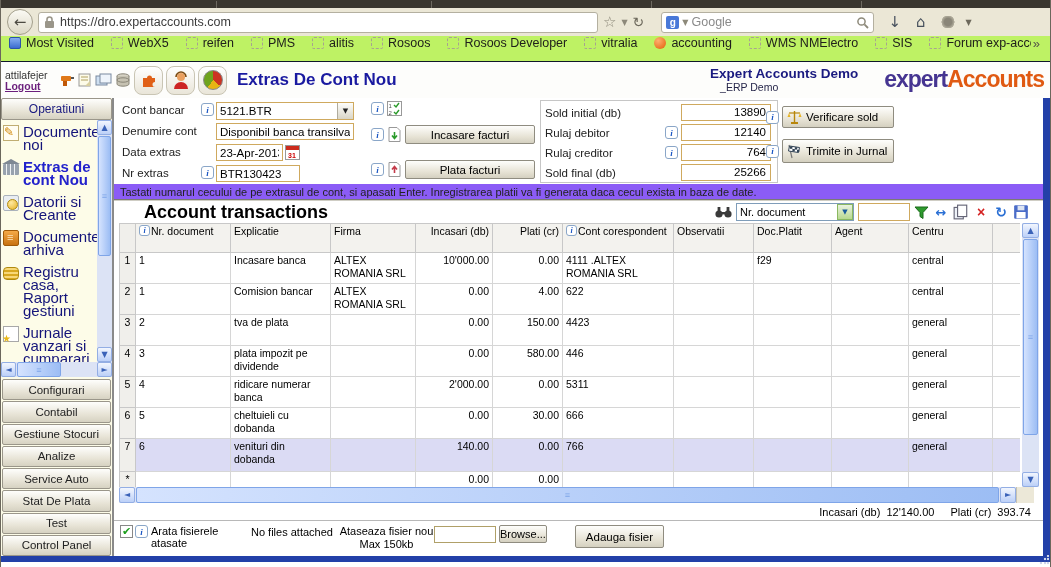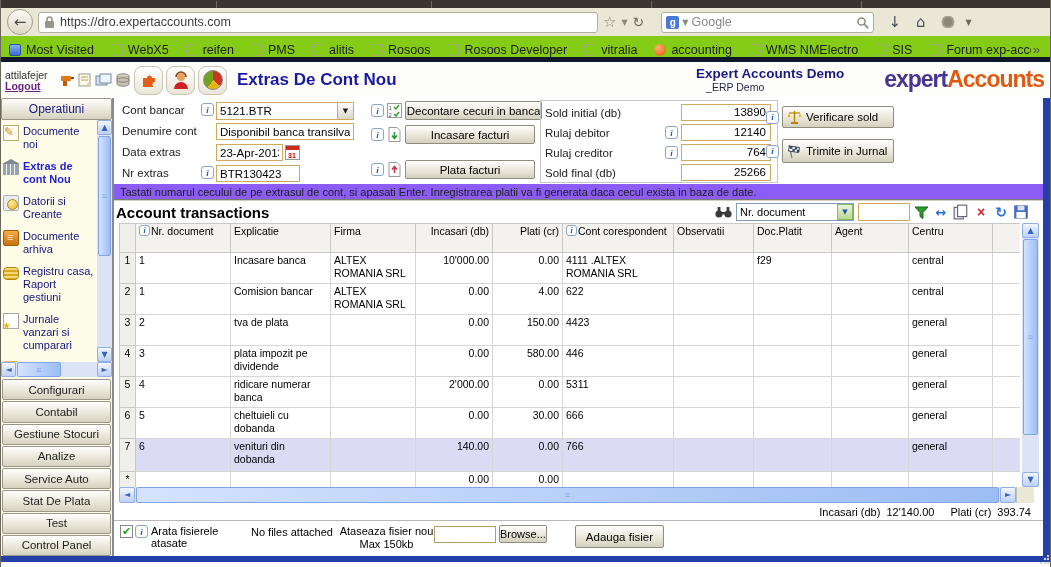--- a/index.html
+++ b/index.html
@@ -22,42 +22,42 @@
   .smallcaret{color:#8d897a;font-size:8px}
   .reloadic{color:#6d695c;font-size:14px;margin-right:4px}
   .searchbox{flex:0 0 198px;height:21px;background:#fff;border:1px solid #b4b0a0;border-radius:3px;
     display:flex;align-items:center;padding:0 4px;gap:3px;margin-left:8px}
   .glogo{width:13px;height:13px;border-radius:2px;background:#4878d8;color:#fff;font-weight:bold;
     font-size:10px;line-height:13px;text-align:center;flex:0 0 13px}
   .searchinput{border:none;outline:none;flex:1;font-size:12.5px;color:#8a8a8a;font-family:inherit;background:transparent}
   .tbico{color:#48525e;font-size:15px;margin-left:10px}
   .addonblob{width:14px;height:12px;margin-left:10px;background:radial-gradient(circle at 50% 50%,#8a8678 40%,#b5b1a0 70%,transparent 72%)}
   .tbcaret{color:#6d695c;font-size:8px;margin-left:6px}
-  .bookmarks{height:26px;background:#84cc16;border-bottom:5px solid #0f172a;display:flex;align-items:flex-end;padding:0 8px}
+  .bookmarks{height:26px;background:#bef264;border-bottom:1px solid #0f172a;display:flex;align-items:flex-start;padding:0 8px}
   .bmrow{display:flex;align-items:center;flex:1;overflow:hidden}
   .bm{display:flex;align-items:center;gap:5px;margin-right:17px;white-space:nowrap}
   .bmlabel{font-size:12.5px;color:#20201c}
   .bmic{width:12px;height:12px;flex:0 0 12px;display:inline-block}
   .ic-most-visited{background:linear-gradient(#86aef0,#3c6cd0);border-radius:2px;border:1px solid #2c54a8}
   .ic-placeholder{border:1px dashed #a7a390;border-radius:2px}
   .ic-site{background:radial-gradient(circle at 35% 30%,#ffb070,#e25c06);border-radius:50%}
   .bmoverflow{color:#55514a;font-size:13px;padding:0 2px}
 
   
   .appheader{height:36px;background:#fdfdfb;display:flex;align-items:center;padding:0 4px;position:relative}
   .userbox{width:52px;line-height:11px;padding-top:1px}
   .username{font-size:10.5px;color:#333}
   .logout{font-size:10.5px;color:#6b1f7c;font-weight:bold;text-decoration:underline}
   .hicons{display:flex;align-items:flex-end;gap:2px;margin-left:2px}
   .roundbtn{width:29px;height:29px;border-radius:8px;background:linear-gradient(#ffffff,#e9e5d8);
     border:1px solid #c9c5b4;display:flex;align-items:center;justify-content:center;margin-left:3px}
   .pie{width:20px;height:20px;border-radius:50%;border:1px solid #888;
     background:conic-gradient(#cc3322 0 130deg,#e7b414 130deg 215deg,#6fa31e 215deg 360deg)}
   .apptitle{font-size:17px;font-weight:bold;color:#1a1aa0;margin-left:10px}
-  .hdr-right{position:absolute;right:6px;top:2px;display:flex;align-items:flex-start;gap:40px}
+  .hdr-right{position:absolute;right:6px;top:2px;display:flex;align-items:flex-start;gap:26px}
   .company{text-align:left;padding-top:2px}
   .company-name{font-size:13.5px;font-weight:bold;color:#1a1a80}
   .company-sub{font-size:10.5px;color:#26264a;padding-left:10px}
   .logo{font-size:23px;font-weight:bold;letter-spacing:-1px;padding-top:2px}
   .logo .l1{color:#463591}
   .logo .l2{color:#e05a12}
 
   
   .app-frame{display:flex;height:464px;border-bottom:6px solid #2240a8;border-right:7px solid #2240a8;background:#fff}
   .bottomstrip{height:5px;background:#fff}
@@ -70,21 +70,21 @@
                radial-gradient(circle at 9px 1px,#cdd4ea 1.2px,transparent 1.6px)}
 
   
   .sidebar{width:113px;border-right:2px solid #8a8a8a;display:flex;flex-direction:column;background:#fdfce8}
   .gradbtn{background:linear-gradient(#fefefc,#e6e2d4 65%,#d6d2c2);border:1px solid #9a968a;border-radius:2px;
     font-size:11.5px;color:#222;text-align:center;font-family:inherit}
   .sb-header{height:22px;line-height:20px;color:#1a1a80;font-size:12px}
   .sb-list{height:242px;position:relative;overflow:hidden;padding-right:15px}
   .sb-items{overflow:hidden;height:100%}
   .sb-item{display:flex;gap:4px;padding:5px 1px 4px 2px;align-items:flex-start}
-  .sb-label{font-size:11px;color:#14147a;line-height:13px}
+  .sb-label{font-size:15px;color:#14147a;line-height:13px}
   .sb-item.sel .sb-label{color:#2222cc;font-weight:bold}
   .sbi{width:16px;height:16px;flex:0 0 16px;position:relative;display:inline-block}
   .sbi-pencil{background:#fffdf2;border:1px solid #c0ad72}
   .sbi-pencil::after{content:"\270E";position:absolute;left:0;top:-1px;font-size:12px;color:#d08400;font-family:"DejaVu Sans",sans-serif}
   .sbi-bank{background:linear-gradient(90deg,#98a2ae 0 18%,#eef1f4 18% 26%,#98a2ae 26% 44%,#eef1f4 44% 52%,#98a2ae 52% 70%,#eef1f4 70% 78%,#98a2ae 78%);border-radius:1px;margin-top:4px;height:11px}
   .sbi-bank::before{content:"";position:absolute;left:-1px;right:-1px;top:-5px;height:0;
     border-left:9px solid transparent;border-right:9px solid transparent;border-bottom:5px solid #7e8894}
   .sbi-archive{background:linear-gradient(#f5aa48,#c87210);border:1px solid #a05a08;border-radius:2px}
   .sbi-archive::after{content:"\2261";position:absolute;left:3px;top:0;color:#fde4b8;font-size:11px}
   .sbi-money{background:#e9edf2;border:1px solid #aab2bc;border-radius:2px}
@@ -132,21 +132,21 @@
   .sumrow{position:absolute;left:4px;right:6px;height:17px;display:flex;align-items:center}
   .s1{top:3px}.s2{top:23px}.s3{top:43px}.s4{top:63px}
   .sumlabel{flex:1;color:#222}
   .sumval{width:90px;height:17px;border:1px solid #cfa95e;background:#fff;text-align:right;padding:1px 4px;font-size:11.5px}
   .sumrow .info{margin-right:3px}
   .sidebtn{position:absolute;display:flex;align-items:center;gap:3px}
   .bigbtn{height:22px;width:112px;display:inline-flex;align-items:center;justify-content:flex-start;gap:4px;padding:0 4px}
   .hintline{height:17px;font-size:11px;color:#222;padding:2px 0 0 6px;border-bottom:2px groove #cfcdc4;background:#8b5cf6}
 
   .gridbar{height:22px;display:flex;align-items:center;position:relative}
-  .gridtitle{font-size:15px;font-weight:bold;margin-left:2px}
+  .gridtitle{font-size:18px;font-weight:bold;margin-left:30px}
   .gtools{position:absolute;right:14px;top:2px;display:flex;align-items:center;gap:4px}
   .findcombo{width:118px;height:18px;border:1px solid #7f9db9;background:#fff;display:flex;align-items:center}
   .findcombo .cv{flex:1;padding:0 3px;font-size:11px}
   .findcombo .cb{width:16px;height:100%;background:linear-gradient(#eaf2e0,#b8d890);border:1px solid #8ab860;
     font-size:7px;color:#1a5a9a;display:flex;align-items:center;justify-content:center}
   .findinput{width:52px;height:18px;border:1px solid #cfa95e;outline:none;font-family:inherit;font-size:11px;padding:0 2px}
   .tico{width:16px;height:16px;display:inline-flex;align-items:center;justify-content:center}
   .fitarrow{color:#2a6fd4;font-weight:bold;font-size:13px}
   .delx{color:#d42222;font-weight:bold;font-size:14px}
   .refr{color:#2a6fd4;font-weight:bold;font-size:14px}
@@ -441,21 +441,20 @@
 
         <div class="btnrow" style="left:257px;top:3px">
           <span class="info">i</span>
           <svg class="ficon" viewBox="0 0 15 15">
               <rect x="0.5" y="0.5" width="14" height="14" fill="#fff" stroke="#999"></rect>
               <text x="1.5" y="6.5" font-size="6" fill="#555">1</text>
               <text x="1.5" y="13.5" font-size="6" fill="#555">2</text>
               <path d="M7 4 l2 2 3-4" stroke="#2a9a2a" stroke-width="1.4" fill="none"></path>
               <path d="M7 11 l2 2 3-4" stroke="#2a9a2a" stroke-width="1.4" fill="none"></path>
             </svg>
-          <button class="xpbtn" style="width:137px">Decontare cecuri in banca</button>
         </div>
         <div class="btnrow" style="left:257px;top:27px">
           <span class="info">i</span>
           <svg class="ficon" viewBox="0 0 15 15">
               <path d="M2 0.5 h8 l3 3 v11 h-11 z" fill="#fff" stroke="#999"></path>
               <path d="M7.5 5 v6 M5 8.5 l2.5 3 2.5-3" stroke="#2a9a2a" stroke-width="1.6" fill="none"></path>
             </svg>
           <button class="xpbtn" style="width:130px">Incasare facturi</button>
         </div>
         <div class="btnrow" style="left:257px;top:62px">

